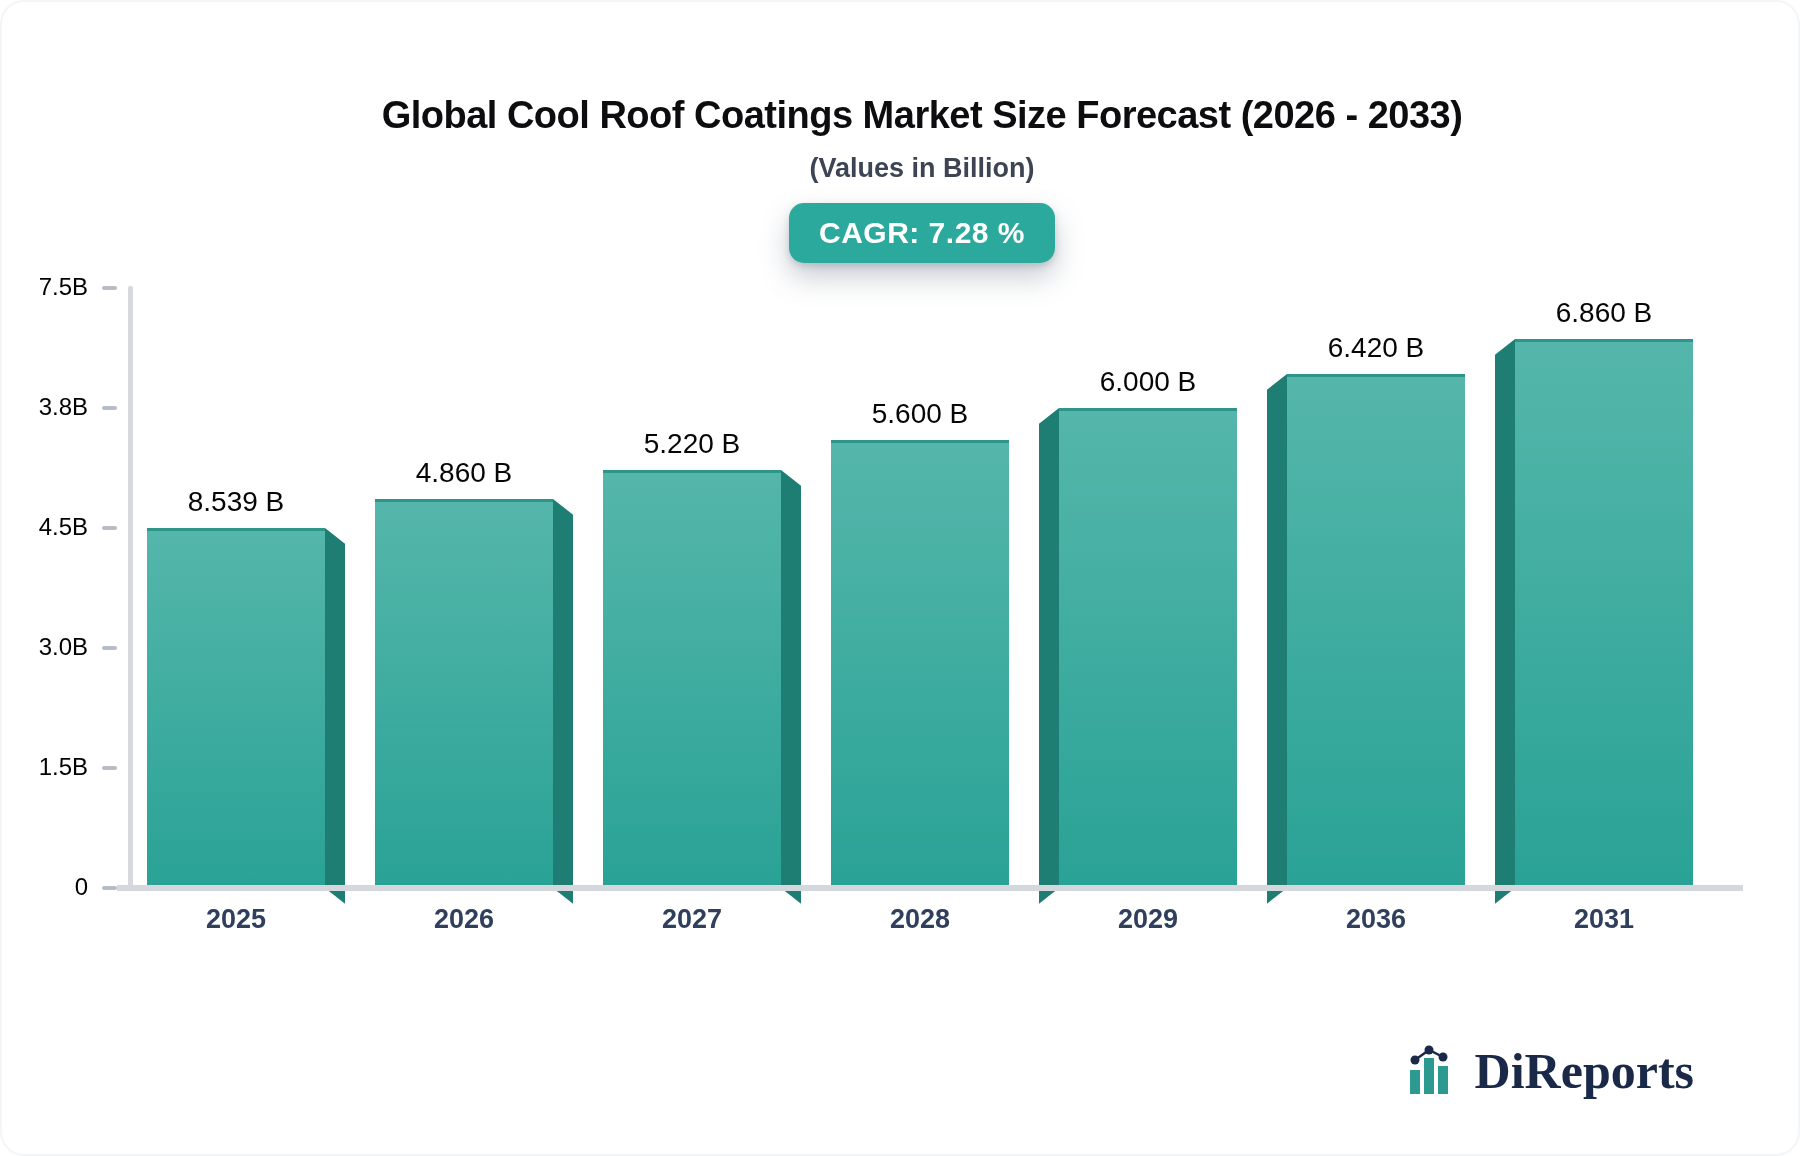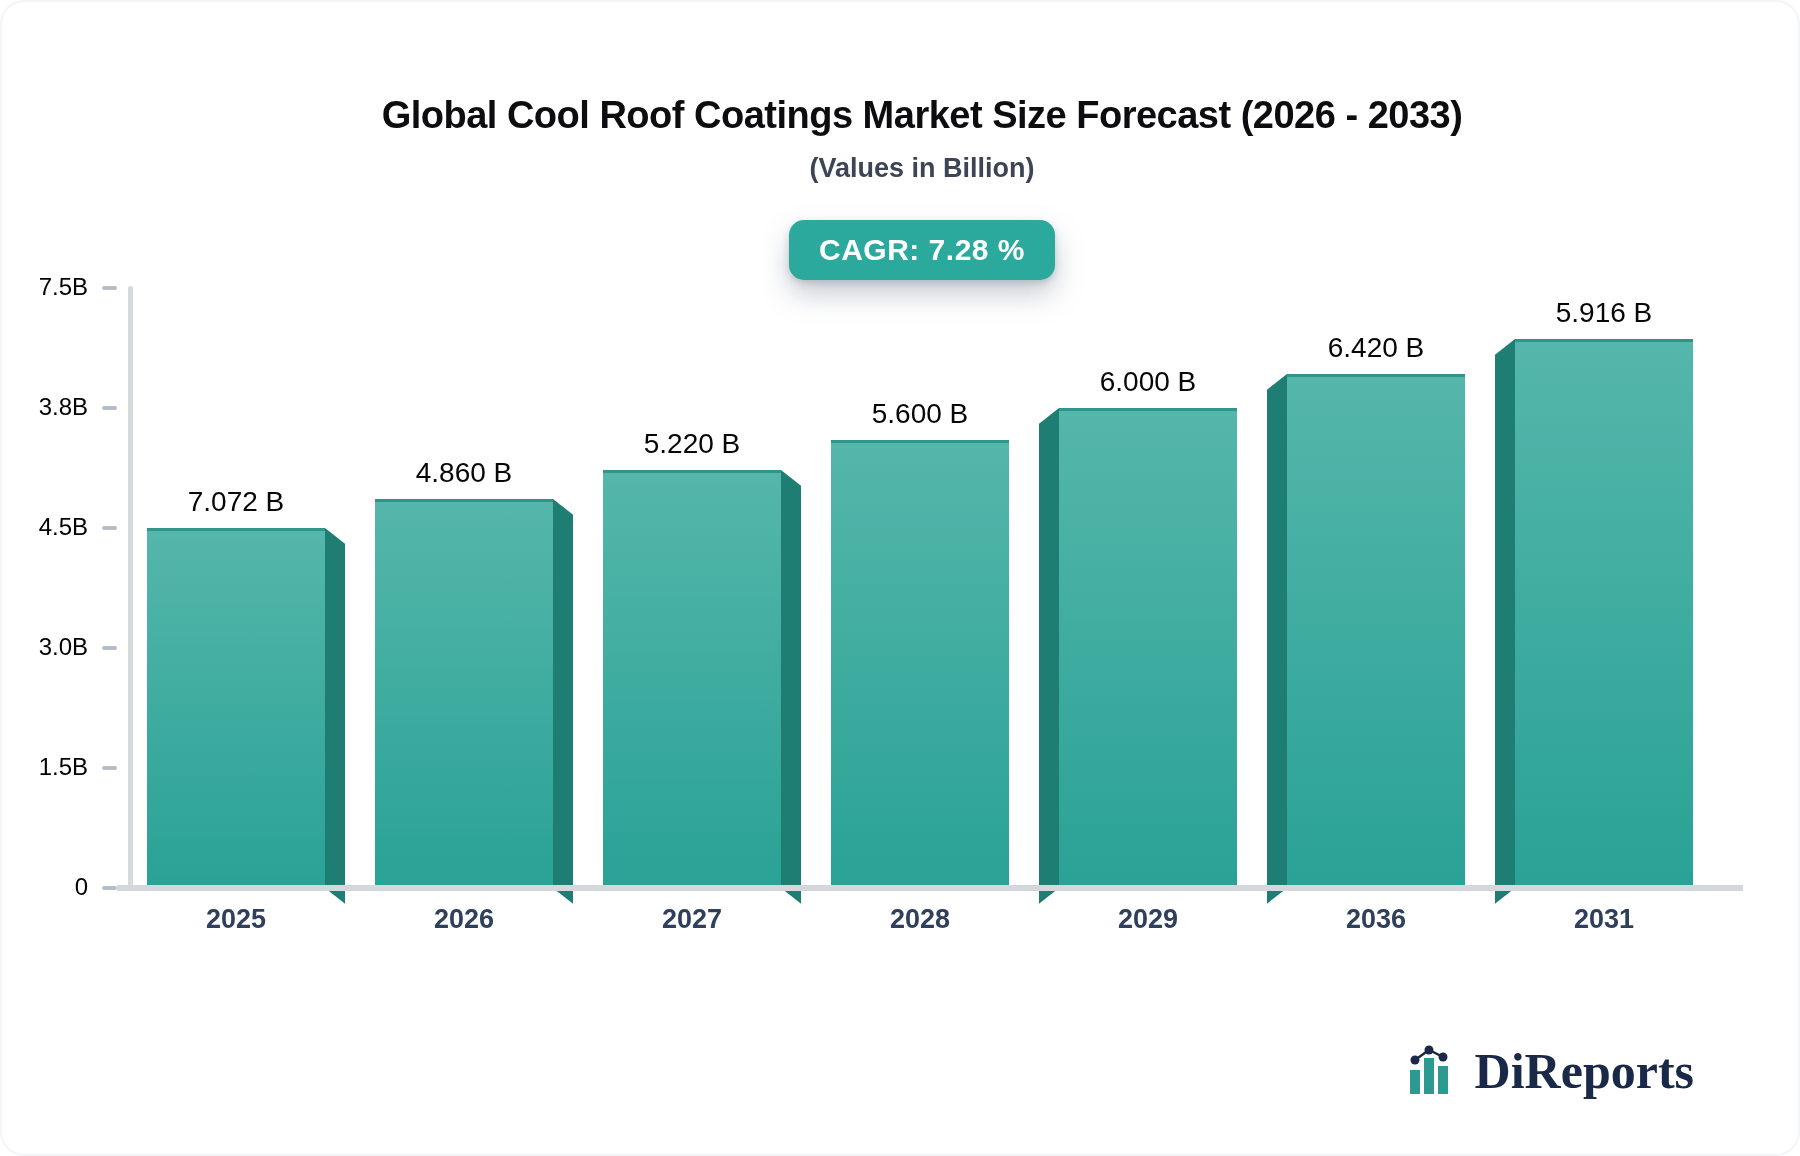--- a/index.html
+++ b/index.html
@@ -14,21 +14,21 @@
   
   .header{position:absolute; left:0; top:0; width:1844px; text-align:center;}
   .title{
     margin:0; padding-top:94px; font-size:38px; font-weight:700; letter-spacing:-0.5px;
     color:#0d0d10;
   }
   .subtitle{
     margin-top:16px; font-size:27px; font-weight:700; color:#3d4554;
   }
   .badge{
-    display:inline-block; margin-top:36px; padding:13px 30px;
+    display:inline-block; margin-top:19px; padding:13px 30px;
     background:var(--teal,#2aa99c); color:#ffffff; font-size:30px; font-weight:700;
     border-radius:15px; letter-spacing:0.5px;
     box-shadow:0 14px 28px rgba(96,110,130,0.35), 0 3px 6px rgba(96,110,130,0.25);
   }
 
   
   .plot{position:absolute; left:0; top:288px; width:1800px; height:600px;}
 
   .y-axis{position:absolute; left:0; top:0; width:125px; height:600px;}
   .ytick{position:absolute; left:0; width:125px; height:0;}
@@ -126,21 +126,21 @@
           <span class="ytick-label">7.5B</span>
           <span class="ytick-dash"></span>
         </div>
       </div>
     <div class="axis-v"></div>
     <div class="axis-h"></div>
     <div class="bars">
         <div class="bar-col">
           <div class="bar-panel right" style="height: 360px;"></div>
           <div class="bar-face" style="height: 360px;"></div>
-          <div class="bar-value" style="bottom: 370px;">7.072 B</div>
+          <div class="bar-value" style="bottom: 370px;">8.539 B</div>
           <div class="bar-year">2025</div>
         </div>
         <div class="bar-col">
           <div class="bar-panel right" style="height: 389px;"></div>
           <div class="bar-face" style="height: 389px;"></div>
           <div class="bar-value" style="bottom: 399px;">4.860 B</div>
           <div class="bar-year">2026</div>
         </div>
         <div class="bar-col">
           <div class="bar-panel right" style="height: 418px;"></div>
@@ -161,21 +161,21 @@
         </div>
         <div class="bar-col">
           <div class="bar-panel left" style="height: 514px;"></div>
           <div class="bar-face" style="height: 514px;"></div>
           <div class="bar-value" style="bottom: 524px;">6.420 B</div>
           <div class="bar-year">2036</div>
         </div>
         <div class="bar-col">
           <div class="bar-panel left" style="height: 549px;"></div>
           <div class="bar-face" style="height: 549px;"></div>
-          <div class="bar-value" style="bottom: 559px;">5.916 B</div>
+          <div class="bar-value" style="bottom: 559px;">6.860 B</div>
           <div class="bar-year">2031</div>
         </div>
       </div>
   </div>
 
   <div class="logo">
     <svg class="logo-icon" viewBox="0 0 48 50">
       <rect x="3" y="26" width="10" height="24" fill="#2d9a92"></rect>
       <rect x="17" y="14" width="10" height="36" fill="#2d9a92"></rect>
       <rect x="31" y="22" width="10" height="28" fill="#2d9a92"></rect>

